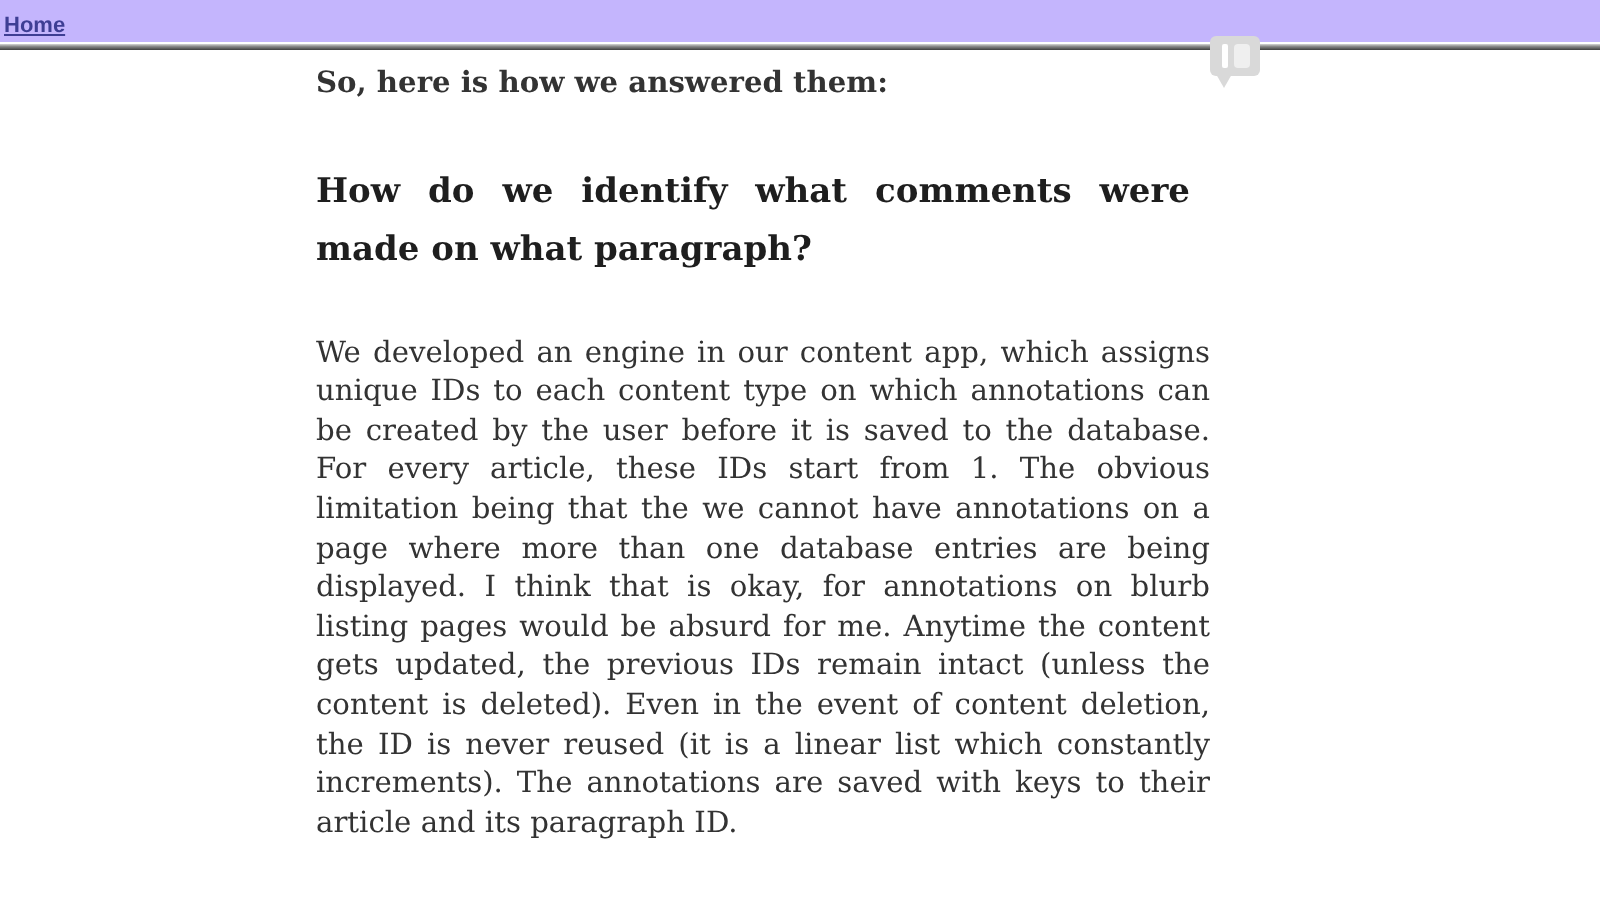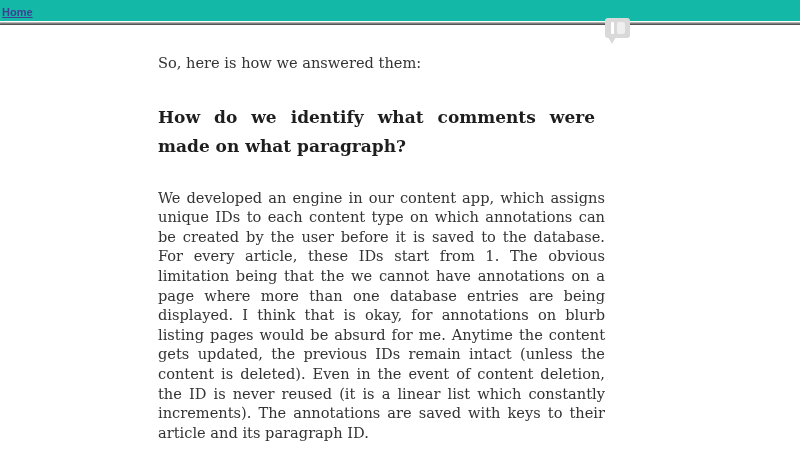--- a/index.html
+++ b/index.html
@@ -11,21 +11,21 @@
     height: 450px;
     overflow: hidden;
     background: #ffffff;
     position: relative;
     font-family: "DejaVu Serif", serif;
   }
 
   
   .topbar {
     padding: 1px 0 1px 2px;
-    background: #14b8a6;
+    background: #c4b5fd;
   }
   .home-link {
     font-family: "Liberation Sans", sans-serif;
     font-size: 11px;
     font-weight: bold;
     color: #3e3e94;
     text-decoration: underline;
     cursor: pointer;
   }
   .top-rule {
@@ -81,21 +81,22 @@
     margin-left: 158px;
     color: #333333;
     text-align: justify;
   }
   .post p {
     font-size: 14.6px;
     line-height: 19.6px;
     margin: 0;
   }
   .post p.intro {
-    margin-top: 28px;
+    margin-top: 7px;
+    font-weight: bold;
   }
   .post h3 {
     font-size: 17px;
     line-height: 29px;
     font-weight: bold;
     color: #1e1e1e;
     margin: 30px 10px 27px 0;
     text-align: justify;
   }
 </style>

